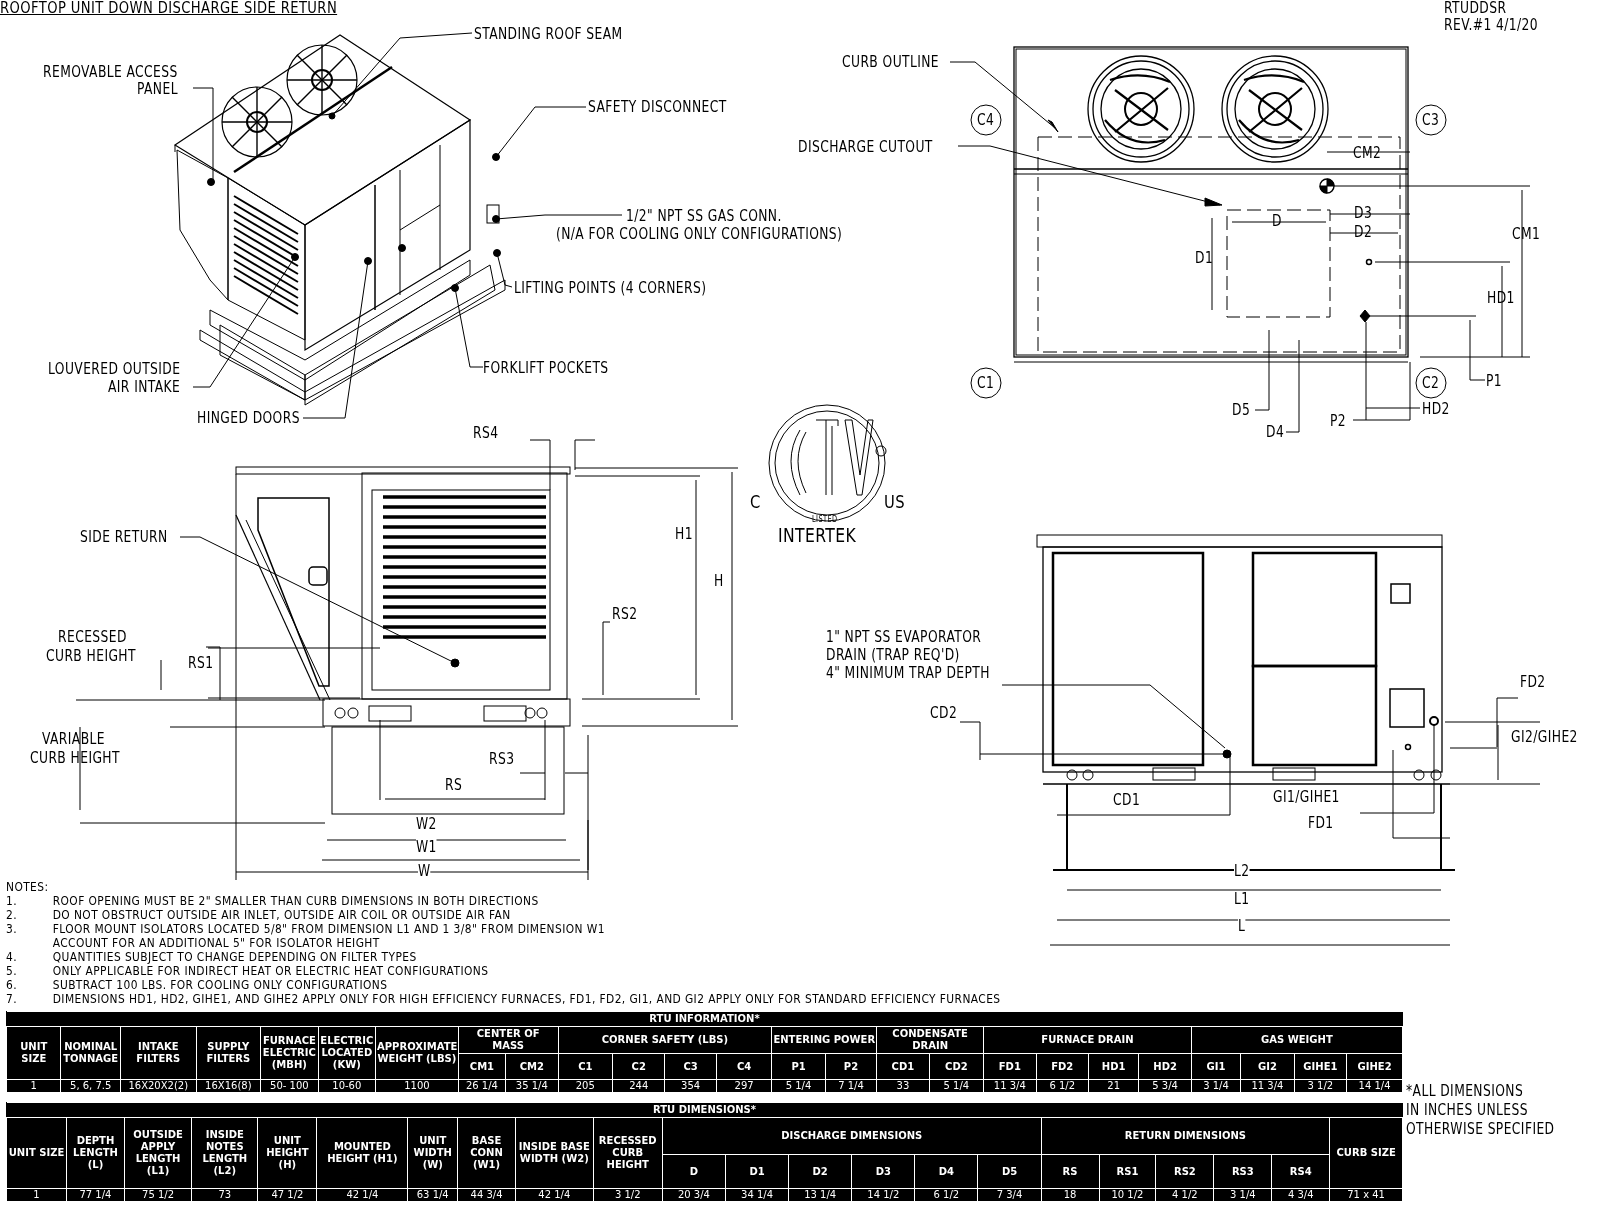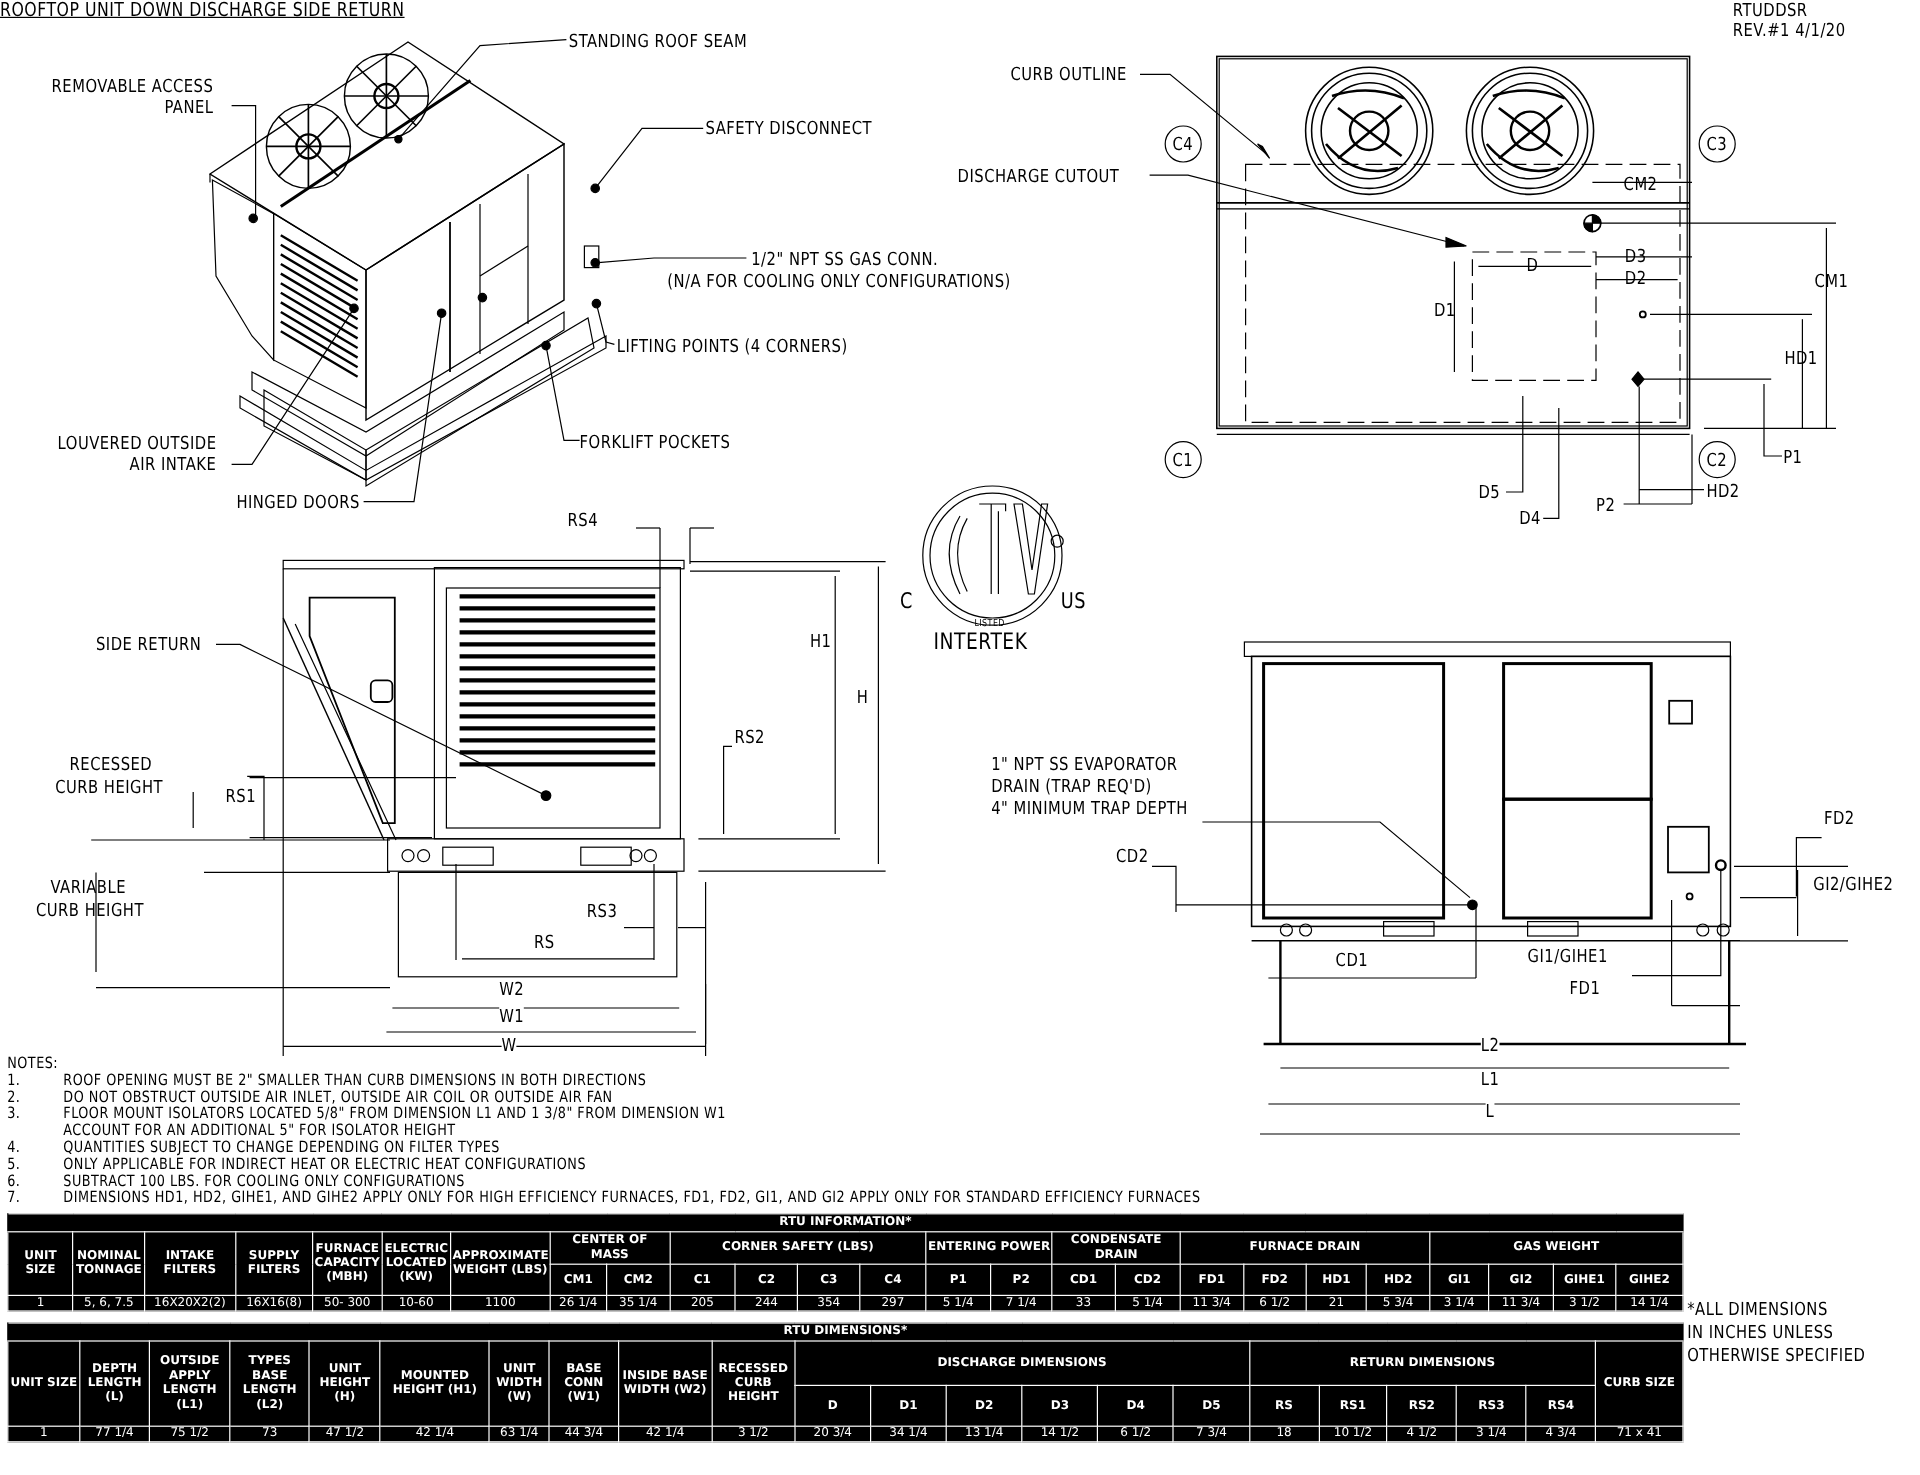--- a/index.html
+++ b/index.html
@@ -410,21 +410,21 @@
   </colgroup>
   <tbody>
       <tr class="band">
         <th colspan="25" style="height:14px;">RTU INFORMATION*</th>
       </tr>
   <tr>
     <th rowspan="2">UNIT SIZE</th>
     <th rowspan="2">NOMINAL TONNAGE</th>
     <th rowspan="2">INTAKE FILTERS</th>
     <th rowspan="2">SUPPLY FILTERS</th>
-    <th rowspan="2">FURNACE CAPACITY (MBH)</th>
+    <th rowspan="2">FURNACE ELECTRIC (MBH)</th>
     <th rowspan="2">ELECTRIC LOCATED (KW)</th>
     <th rowspan="2">APPROXIMATE WEIGHT (LBS)</th>
     <th colspan="2" style="height:26px;">CENTER OF MASS</th>
     <th colspan="4">CORNER SAFETY (LBS)</th>
     <th colspan="2">ENTERING POWER</th>
     <th colspan="2">CONDENSATE DRAIN</th>
     <th colspan="4">FURNACE DRAIN</th>
     <th colspan="4">GAS WEIGHT</th>
   </tr>
   <tr style="height:26px;">
@@ -445,21 +445,21 @@
     <th>GI1</th>
     <th>GI2</th>
     <th>GIHE1</th>
     <th>GIHE2</th>
   </tr>
   <tr class="val">
     <td>1</td>
     <td>5, 6, 7.5</td>
     <td>16X20X2(2)</td>
     <td>16X16(8)</td>
-    <td>50- 300</td>
+    <td>50- 100</td>
     <td>10-60</td>
     <td>1100</td>
     <td>26 1/4</td>
     <td>35 1/4</td>
     <td>205</td>
     <td>244</td>
     <td>354</td>
     <td>297</td>
     <td>5 1/4</td>
     <td>7 1/4</td>
@@ -503,21 +503,21 @@
     <col style="width:70px">
   </colgroup>
   <tbody>
       <tr class="band">
         <th colspan="22" style="height:14px;">RTU DIMENSIONS*</th>
       </tr>
   <tr>
     <th rowspan="2">UNIT SIZE</th>
     <th rowspan="2">DEPTH LENGTH (L)</th>
     <th rowspan="2">OUTSIDE APPLY LENGTH (L1)</th>
-    <th rowspan="2">TYPES BASE LENGTH (L2)</th>
+    <th rowspan="2">INSIDE NOTES LENGTH (L2)</th>
     <th rowspan="2">UNIT HEIGHT (H)</th>
     <th rowspan="2">MOUNTED HEIGHT (H1)</th>
     <th rowspan="2">UNIT WIDTH (W)</th>
     <th rowspan="2">BASE CONN (W1)</th>
     <th rowspan="2">INSIDE BASE WIDTH (W2)</th>
     <th rowspan="2">RECESSED CURB HEIGHT</th>
     <th colspan="6" style="height:36px;">DISCHARGE DIMENSIONS</th>
     <th colspan="5">RETURN DIMENSIONS</th>
     <th rowspan="2">CURB SIZE</th>
   </tr>

